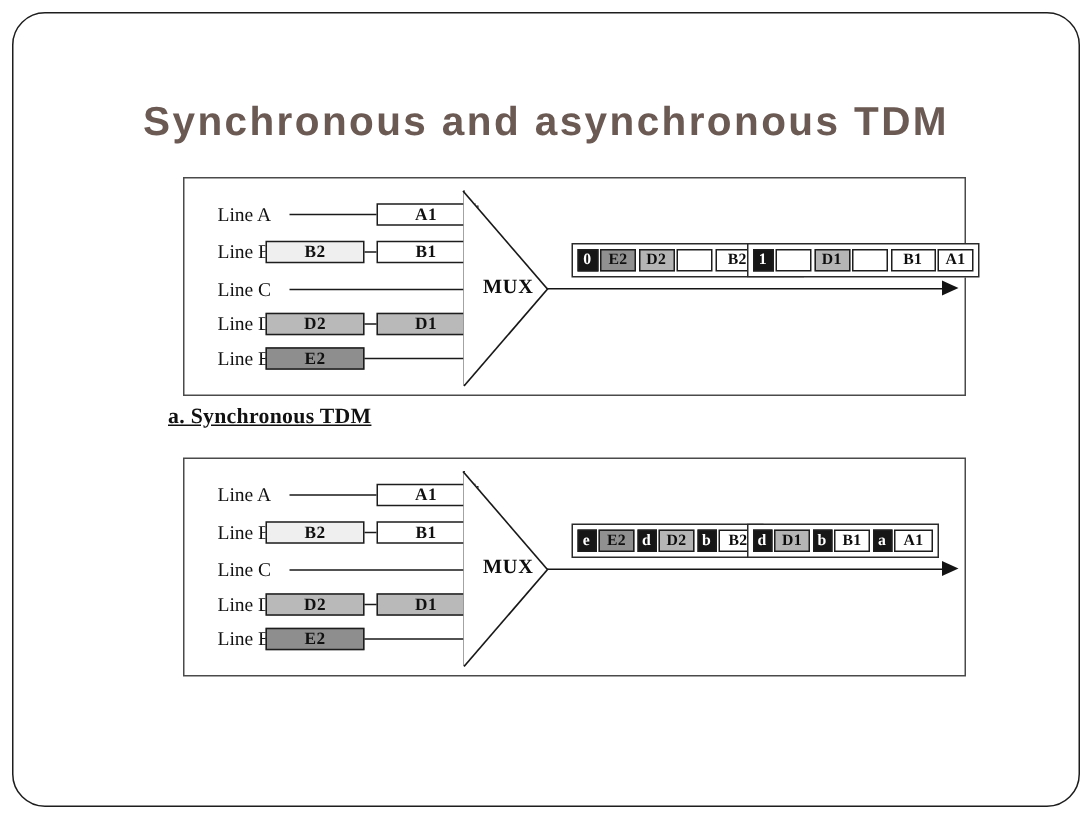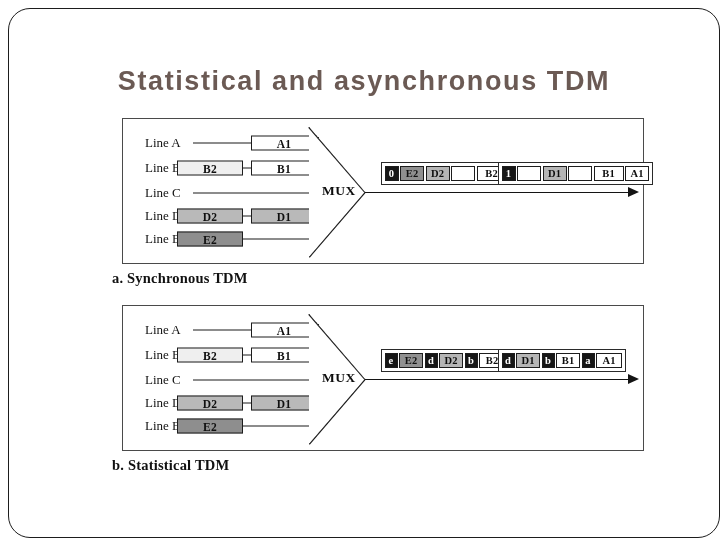--- a/index.html
+++ b/index.html
@@ -57,20 +57,21 @@
   }
   .caption {
     position: absolute;
     left: 0;
     font-family: "Liberation Serif", serif;
     font-weight: bold;
     font-size: 14.5px;
     color: #111111;
     letter-spacing: 0.2px;
     white-space: nowrap;
+    text-decoration: underline;
   }
 
   
   .line-row {
     position: absolute;
     left: 10px;
     height: 22px;
     width: 100%;
   }
   .line-label {
@@ -182,21 +183,21 @@
   .slot.s-dark  { background: #909090; color: #101010; }
   .slot.s-empty { background: #ffffff; color: transparent; }
 </style>
 </head>
 <body>
 
 <div id="slide">
 
   <div id="slide-frame"></div>
 
-  <div id="title">Statistical and asynchronous TDM</div>
+  <div id="title">Synchronous and asynchronous TDM</div>
 
   <div class="figure" id="figure-a" style="top:118px;">
     <div class="fig-box">
         <div class="line-row" style="top: 13px;">
           <div class="line-label">Line A</div>
           <div class="wire" style="left: 60px; width: 126px;"></div>
           <div class="cell fill-white" style="left: 118px; width: 66px;">A1</div>
           <div class="tick" style="left: 185px;"></div>
         </div>
         <div class="line-row" style="top: 38px;">
@@ -299,16 +300,15 @@
         </div>
         <div class="frame" style="left: 375px; top: 43px;">
           <div class="slot s-black" style="width: 13px;">d</div>
           <div class="slot s-gray" style="width: 24px;">D1</div>
           <div class="slot s-black" style="width: 13px;">b</div>
           <div class="slot s-white" style="width: 24px;">B1</div>
           <div class="slot s-black" style="width: 13px;">a</div>
           <div class="slot s-white" style="width: 26px;">A1</div>
         </div>
       </div>
-    <div class="caption" style="top:152px; left:8px;">b. Statistical TDM</div>
   </div>
 
 </div>
 
 </body></html>

